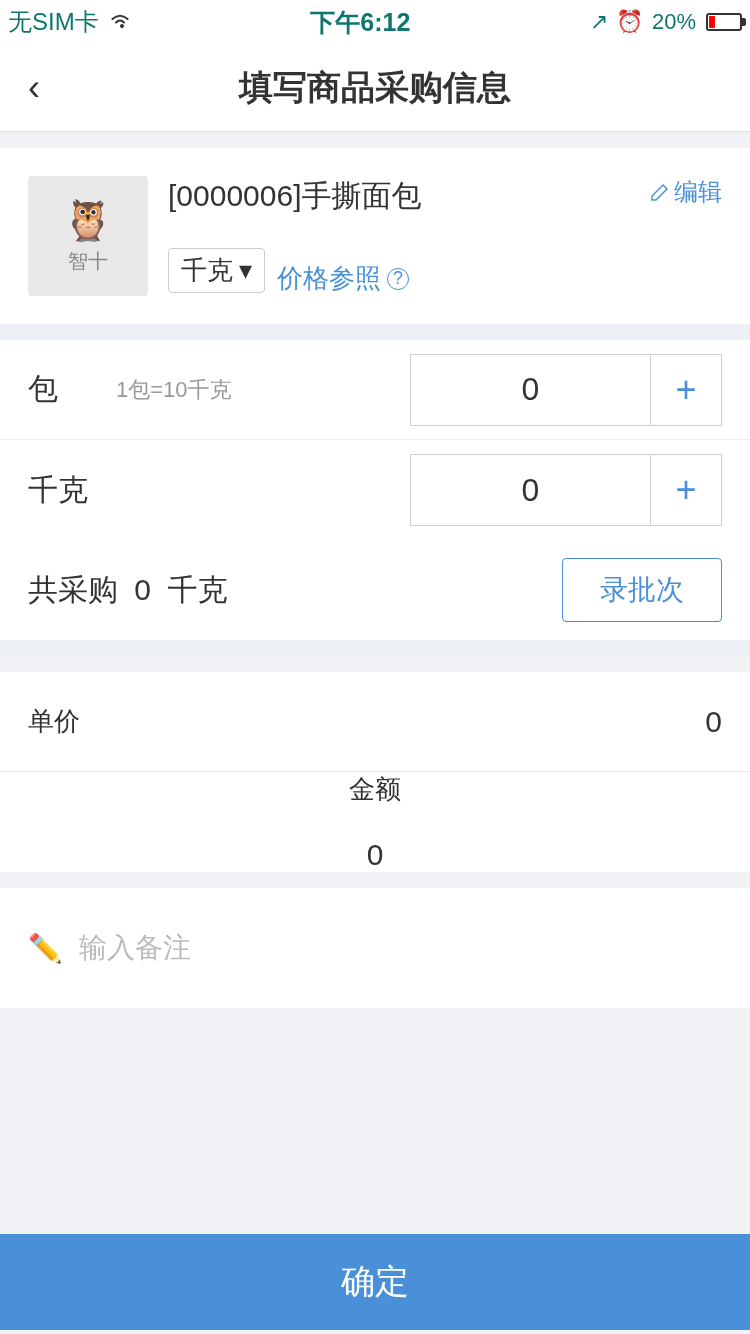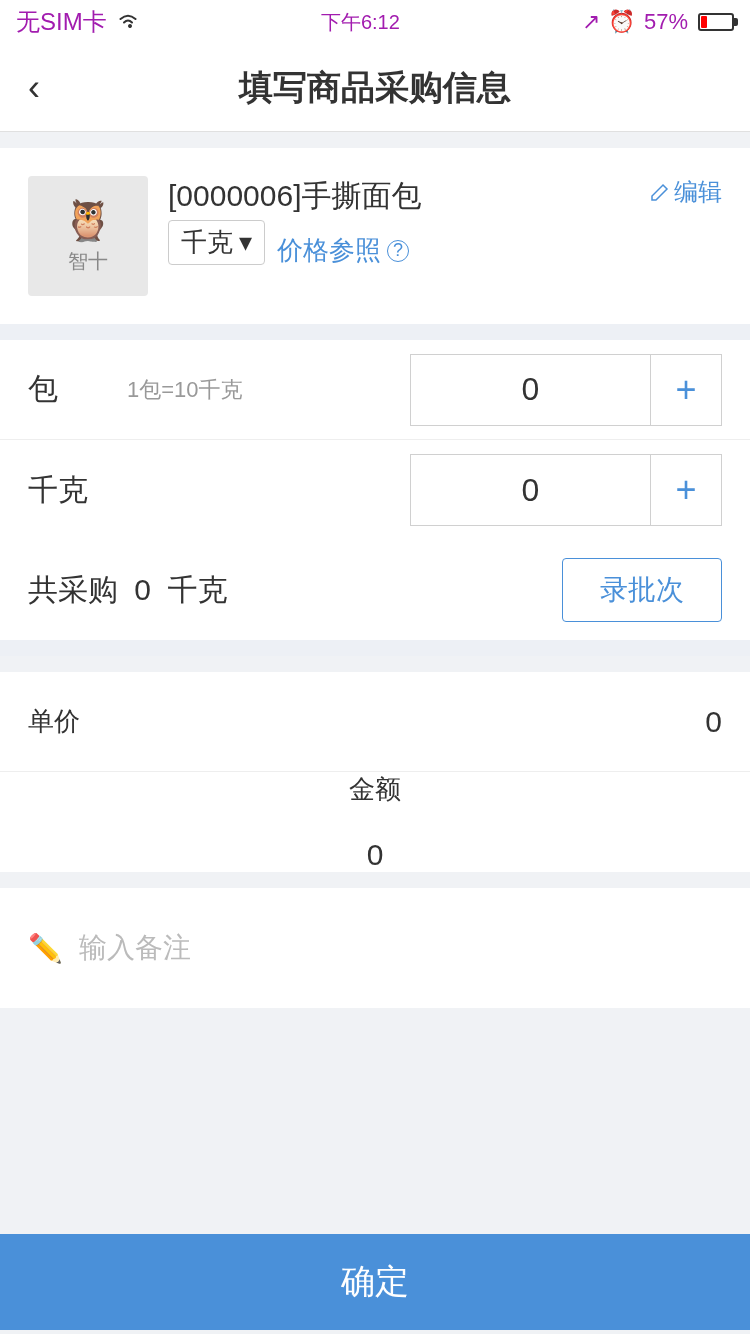--- a/index.html
+++ b/index.html
@@ -14,26 +14,26 @@
     }
 
     
     .status-bar {
       width: 750px;
       height: 44px;
       background: #fff;
       display: flex;
       align-items: center;
       justify-content: space-between;
-      padding: 0 16px;
+      padding: 0 8px;
       font-size: 24px;
-      color: #a21caf;
+      color: #0f766e;
     }
     .status-left { display: flex; align-items: center; gap: 10px; }
-    .status-center { font-size: 20px; font-weight: 400; }
+    .status-center { font-size: 25px; font-weight: 700; }
     .status-right { display: flex; align-items: center; gap: 8px; font-size: 22px; }
     .battery-icon {
       display: inline-block;
       width: 36px;
       height: 18px;
       border: 2px solid #333;
       border-radius: 3px;
       position: relative;
       margin-left: 2px;
     }
@@ -105,21 +105,21 @@
     }
     .owl-icon {
       font-size: 40px;
       margin-bottom: 4px;
     }
     .product-info { flex: 1; }
     .product-name {
       font-size: 30px;
       color: #333;
       font-weight: 500;
-      margin-bottom: 0;
+      margin-bottom: 28px;
     }
     .product-unit {
       display: flex;
       align-items: center;
       gap: 12px;
       font-size: 26px;
       color: #666;
     }
     .unit-dropdown {
       border: 1px solid #ccc;
@@ -167,21 +167,21 @@
     }
     .input-row:last-child { border-bottom: none; }
     .input-label {
       font-size: 30px;
       color: #333;
       min-width: 80px;
     }
     .input-sub {
       font-size: 22px;
       color: #999;
-      margin-left: 19px;
+      margin-left: 8px;
     }
     .input-right {
       display: flex;
       align-items: center;
       margin-left: auto;
       gap: 0;
     }
     .num-input {
       width: 240px;
       height: 72px;
@@ -307,21 +307,21 @@
         <path d="M11 14 a2 2 0 1 1 0 .01Z" fill="#333"></path>
         <path d="M7 10.5 Q11 6.5 15 10.5" fill="none" stroke="#333" stroke-width="2" stroke-linecap="round"></path>
         <path d="M3.5 7 Q11 0.5 18.5 7" fill="none" stroke="#333" stroke-width="2" stroke-linecap="round"></path>
       </svg>
     </span>
   </div>
   <div class="status-center">下午6:12</div>
   <div class="status-right">
     <span>↗</span>
     <span>⏰</span>
-    <span>57%</span>
+    <span>20%</span>
     <span class="battery-icon">
       <span class="battery-fill"></span>
     </span>
   </div>
 </div>
 
 <div class="nav-bar">
   <span class="nav-back">‹</span>
   <span class="nav-title">填写商品采购信息</span>
 </div>

